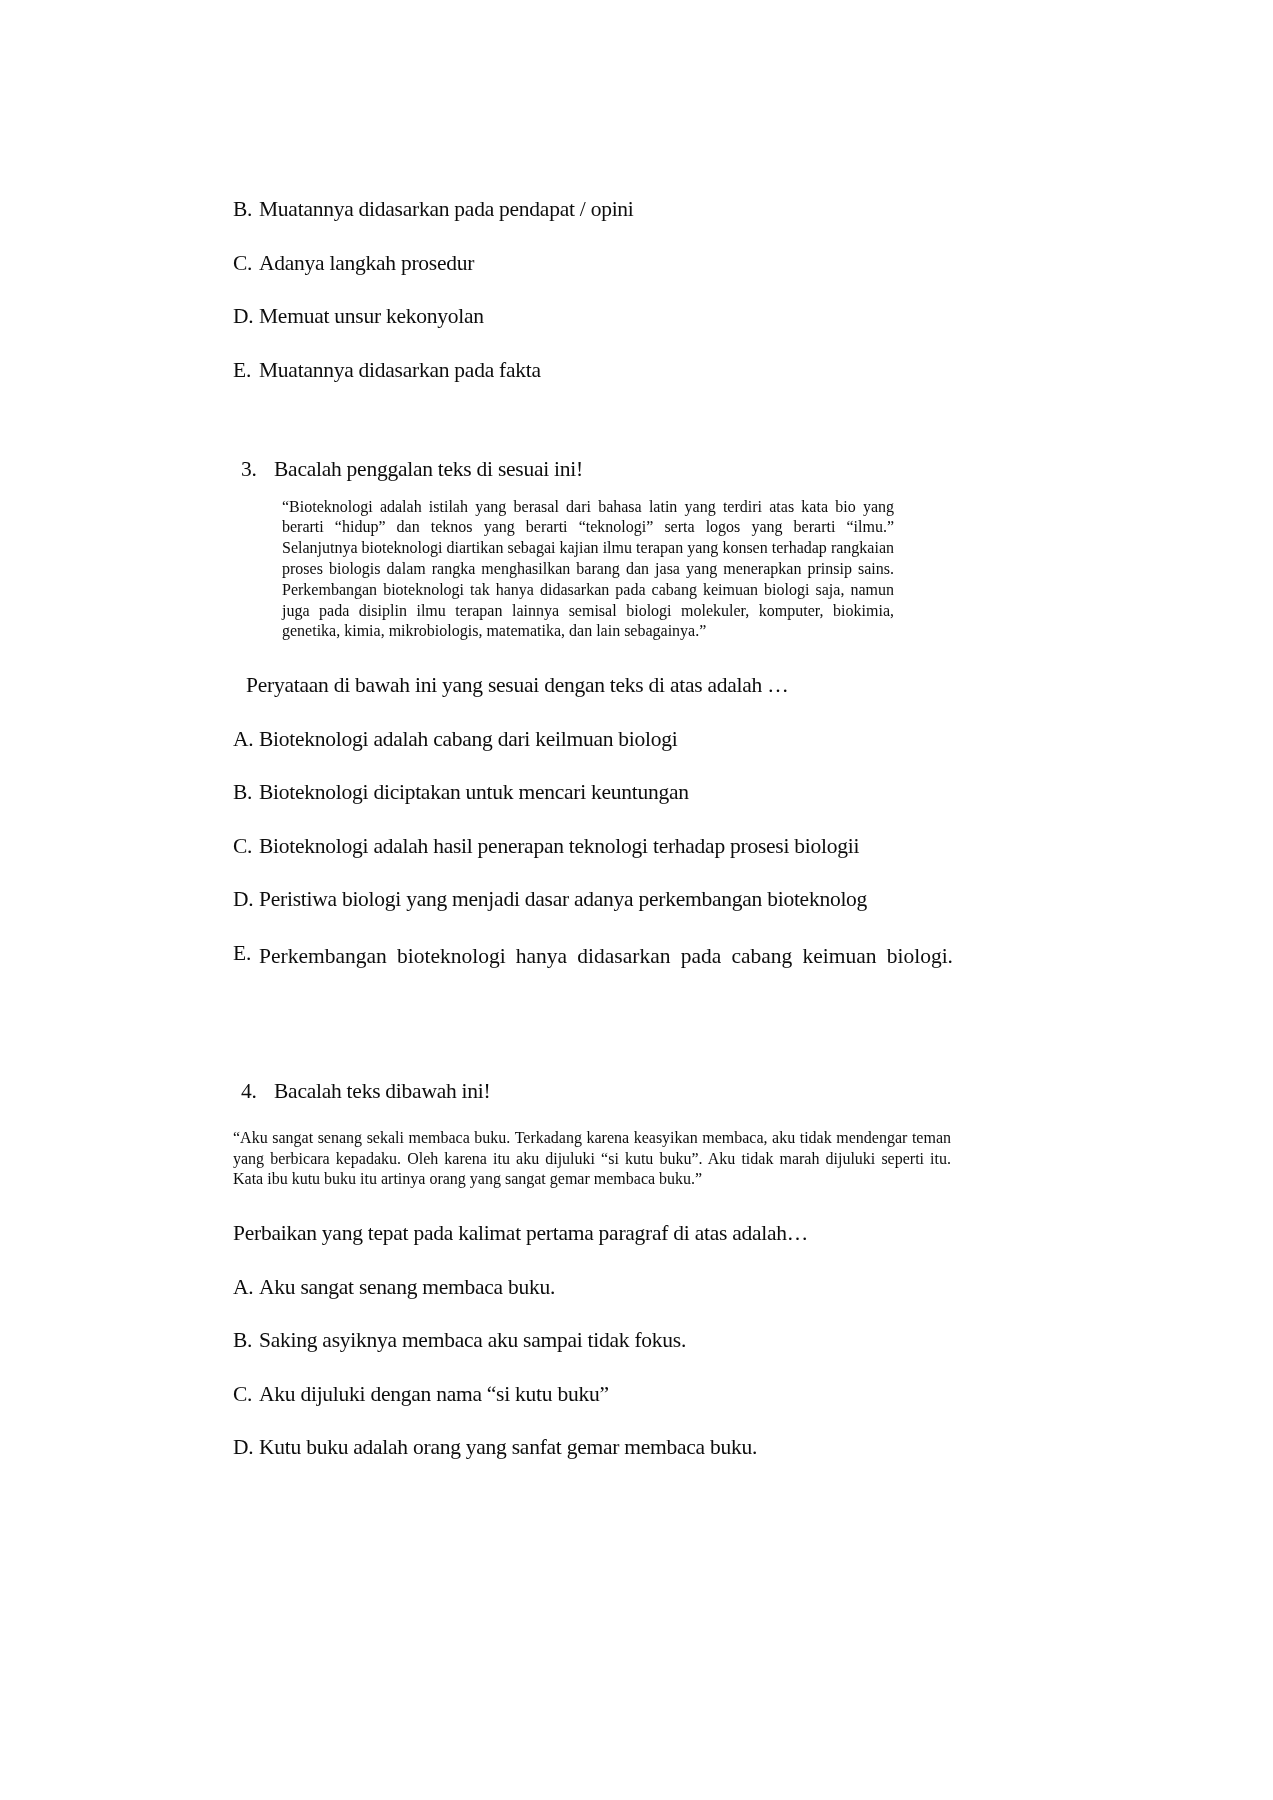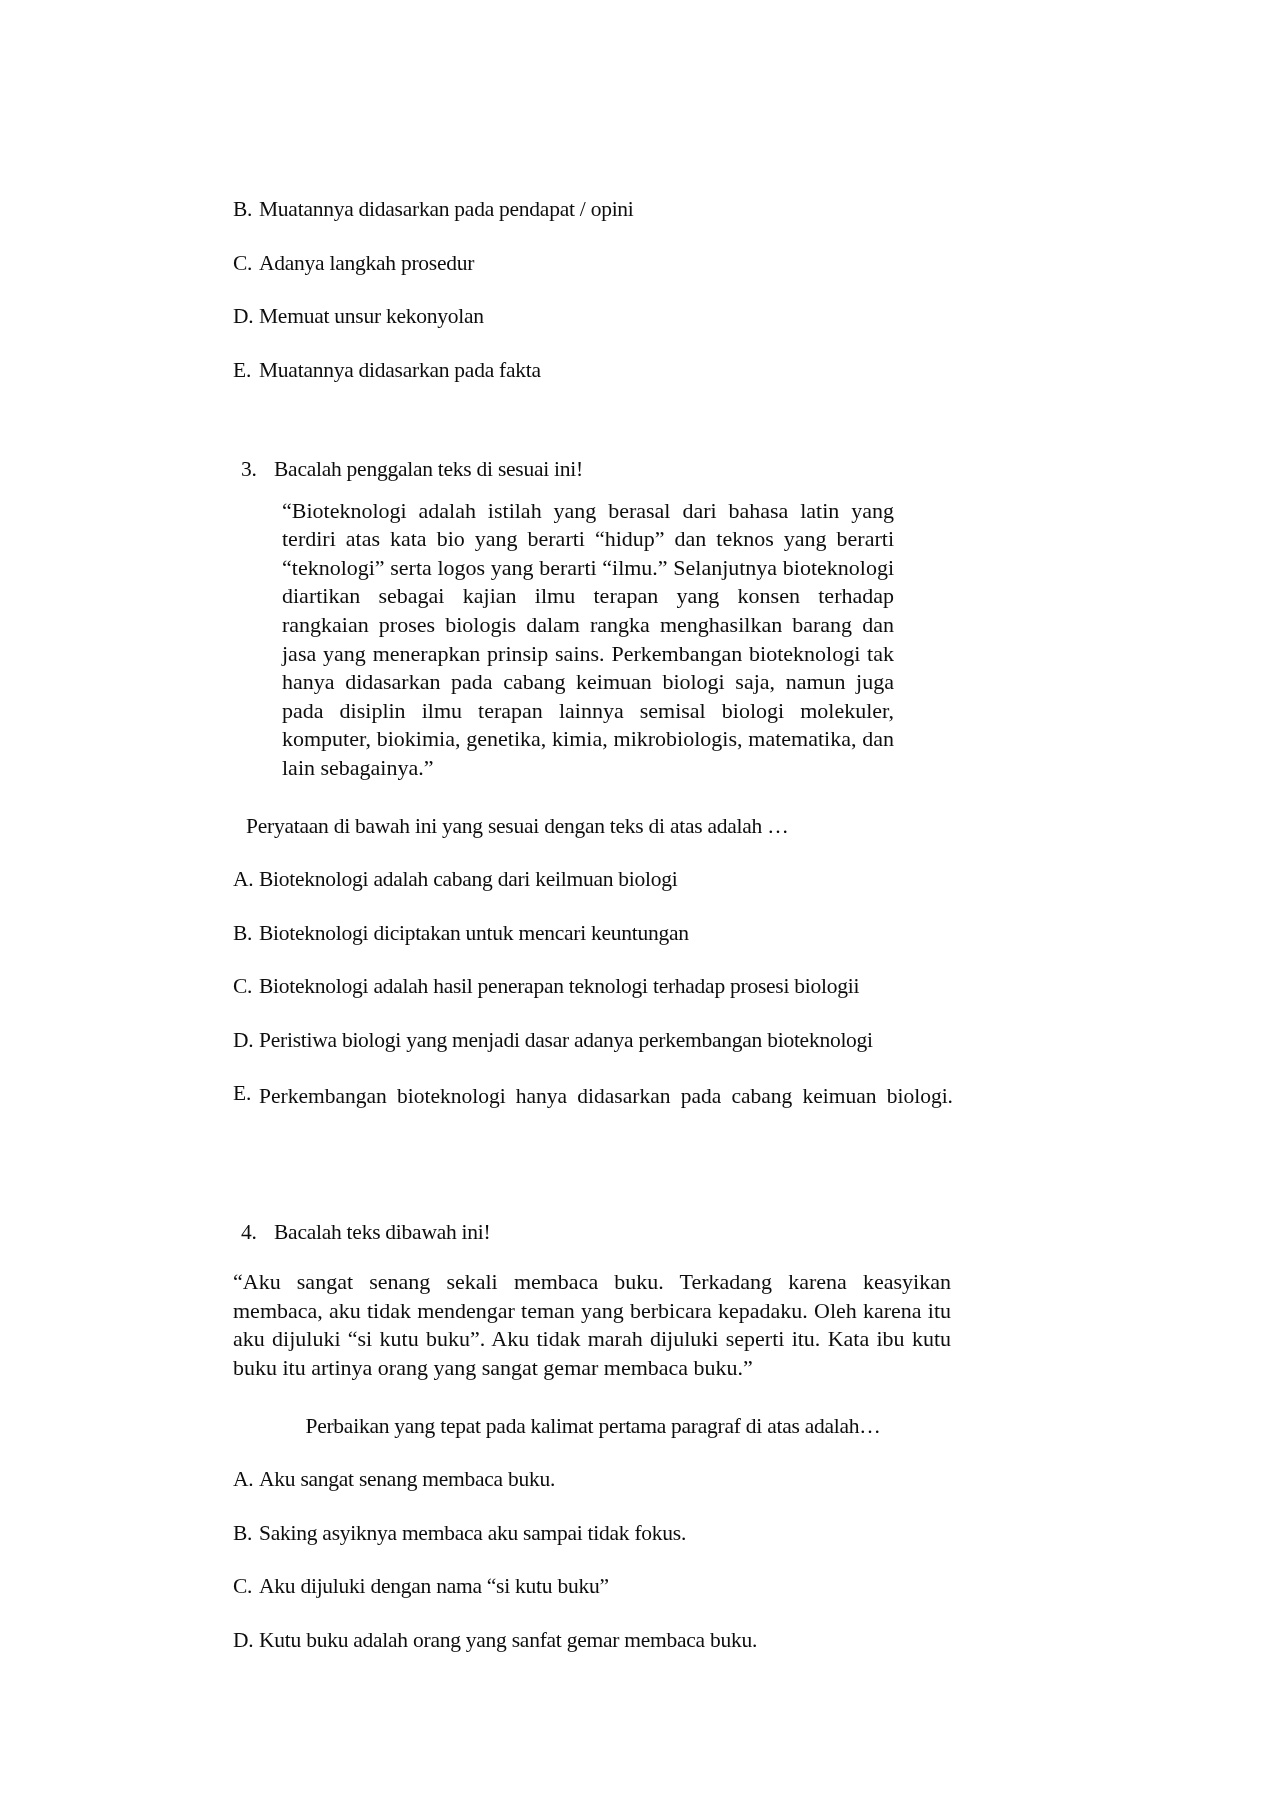--- a/index.html
+++ b/index.html
@@ -54,21 +54,21 @@
   }
   .numbered > .num {
     position: absolute;
     left: 8px;
     top: 0;
   }
 
   
   .passage {
     font-family: "Liberation Serif", "DejaVu Serif", serif;
-    font-size: 22px;
+    font-size: 16px;
     line-height: 1.30;
     text-align: justify;
     text-justify: inter-word;
     hyphens: none;
   }
 
   .blockquote {
     margin-left: 49px;
     width: 612px;
   }
@@ -157,41 +157,41 @@
       <div class="opt">
         <span class="lbl q-line">B.</span>
         <span class="q-line">Bioteknologi diciptakan untuk mencari keuntungan</span>
       </div>
       <div class="opt">
         <span class="lbl q-line">C.</span>
         <span class="q-line">Bioteknologi adalah hasil penerapan teknologi terhadap prosesi biologii</span>
       </div>
       <div class="opt">
         <span class="lbl q-line">D.</span>
-        <span class="q-line">Peristiwa biologi yang menjadi dasar adanya perkembangan bioteknologi</span>
+        <span class="q-line">Peristiwa biologi yang menjadi dasar adanya perkembangan bioteknolog</span>
       </div>
       <div class="opt-justified">
         <span class="lbl q-line">E.</span>
         <span class="body">Perkembangan bioteknologi hanya didasarkan pada cabang keimuan biologi.</span>
       </div>
     </div>
 
     <div class="spacer-lg"></div>
 
     <div>
       <div class="numbered" style="margin-bottom:22px;">
         <span class="num q-line">4.</span>
         <span class="q-line">Bacalah teks dibawah ini!</span>
       </div>
 
       <div class="passage q4-passage">“Aku sangat senang sekali membaca buku. Terkadang karena keasyikan membaca, aku tidak mendengar teman yang berbicara kepadaku. Oleh karena itu aku dijuluki “si kutu buku”. Aku tidak marah dijuluki seperti itu. Kata ibu kutu buku itu artinya orang yang sangat gemar membaca buku.”</div>
 
       <div class="spacer-md"></div>
 
-      <div class="opt prompt" style="padding-left:0;text-align:center;">
+      <div class="opt prompt" style="padding-left:0;">
         <span class="q-line">Perbaikan yang tepat pada kalimat pertama paragraf di atas adalah…</span>
       </div>
 
       <div class="opt">
         <span class="lbl q-line">A.</span>
         <span class="q-line">Aku sangat senang membaca buku.</span>
       </div>
       <div class="opt">
         <span class="lbl q-line">B.</span>
         <span class="q-line">Saking asyiknya membaca aku sampai tidak fokus.</span>

